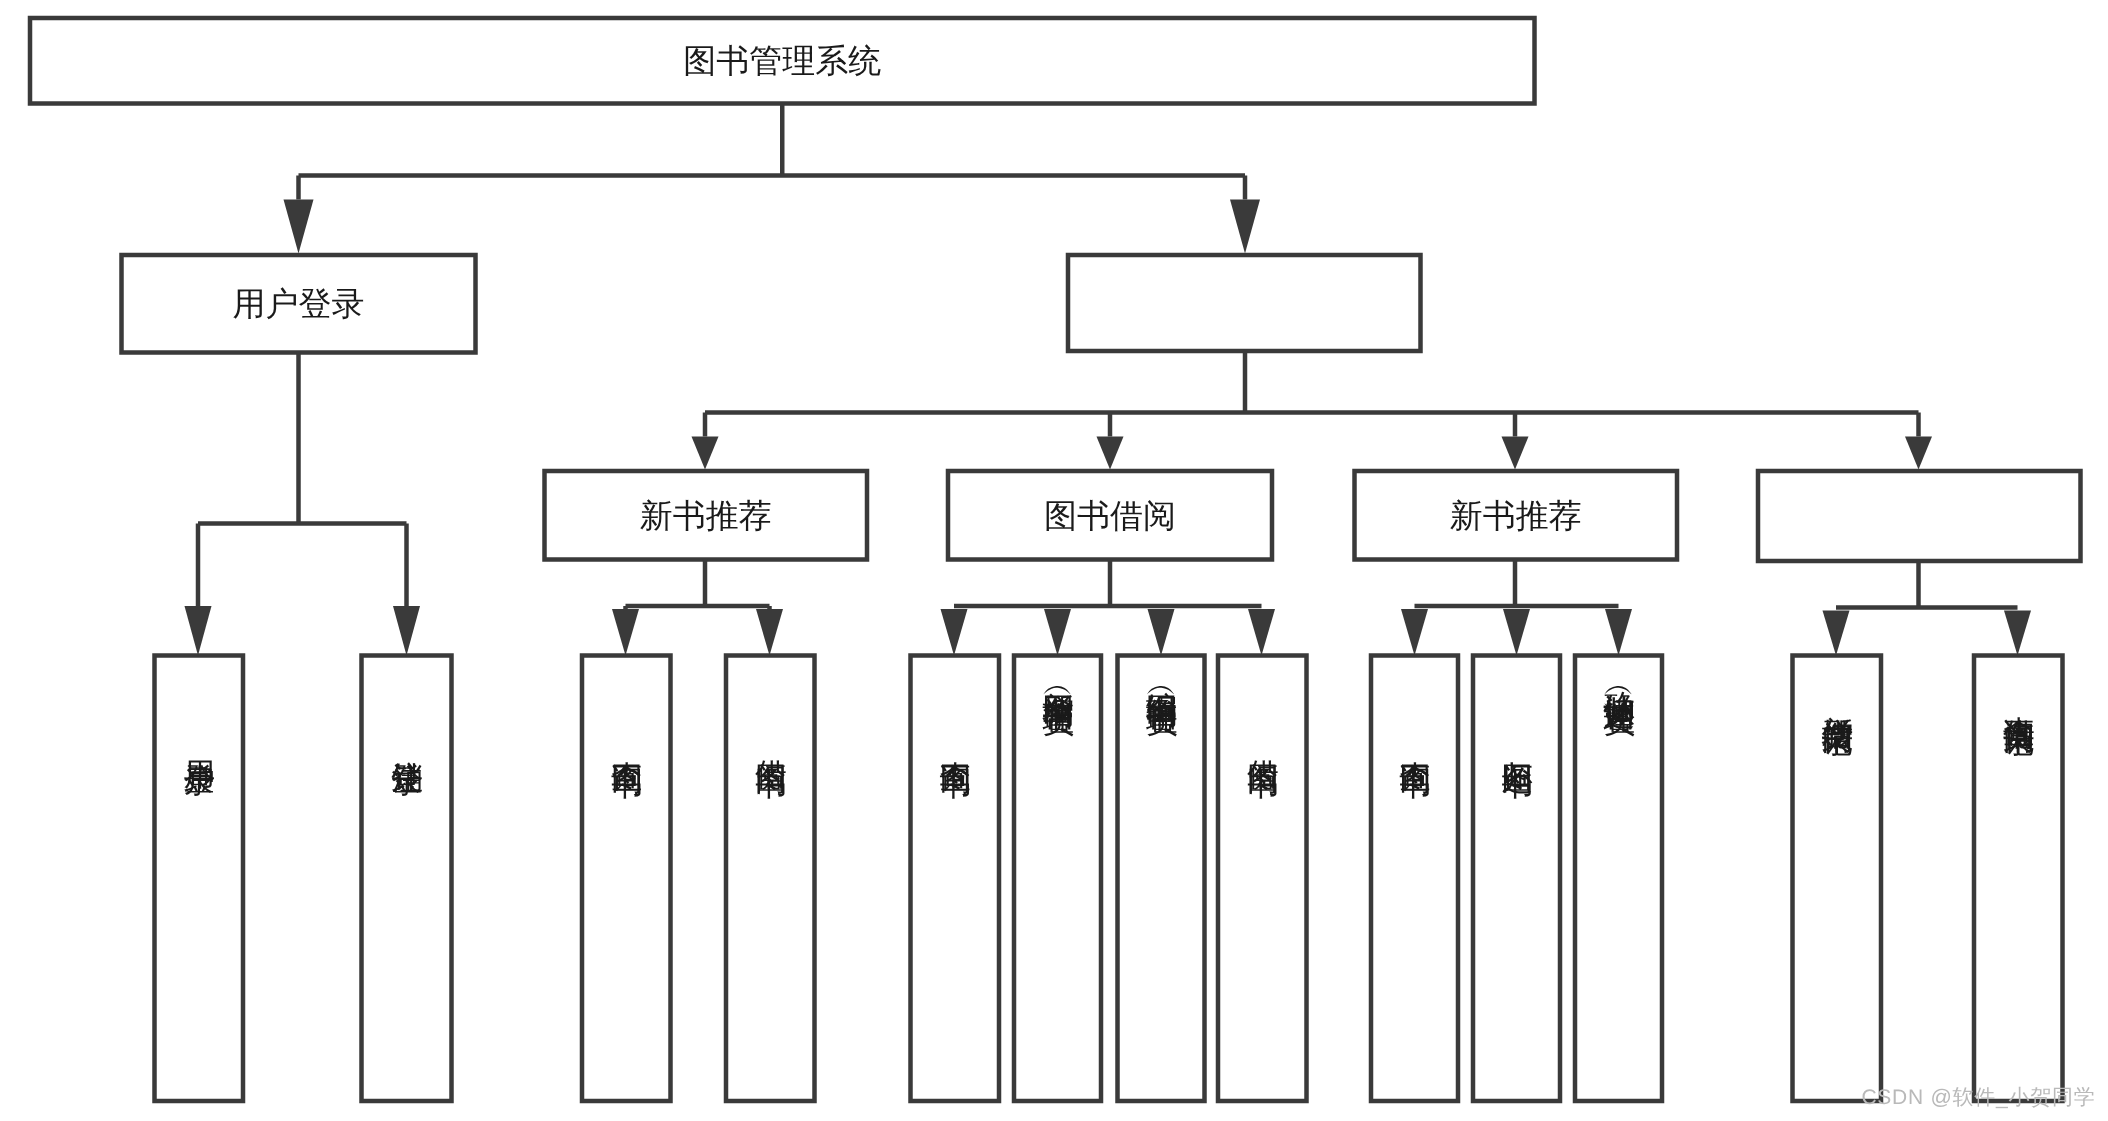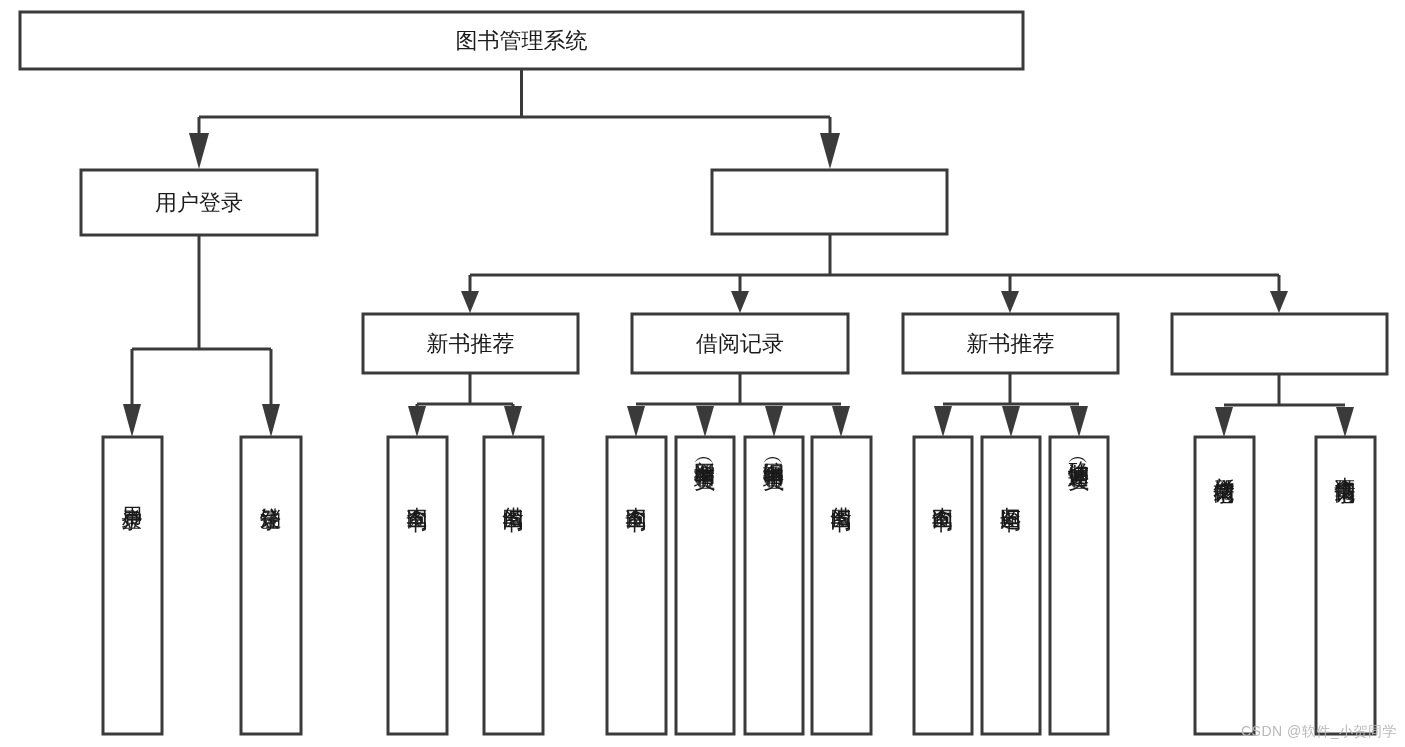--- a/index.html
+++ b/index.html
@@ -170,21 +170,21 @@
   </div>
 
   <div class="hlabel-wrap" style="left:81px; top:170px; width:236px; height:65px;">
     <span class="hlabel-text">用户登录</span>
   </div>
 
   <div class="hlabel-wrap" style="left:363px; top:314px; width:215px; height:59px;">
     <span class="hlabel-text">新书推荐</span>
   </div>
   <div class="hlabel-wrap" style="left:632px; top:314px; width:216px; height:59px;">
-    <span class="hlabel-text">借阅记录</span>
+    <span class="hlabel-text">图书借阅</span>
   </div>
   <div class="hlabel-wrap" style="left:903px; top:314px; width:215px; height:59px;">
     <span class="hlabel-text">新书推荐</span>
   </div>
 
   <div class="vlabel-wrap" style="left:103px; top:490px; width:59px; height:244px;">
     <span class="vlabel-text">用户登录</span>
   </div>
   <div class="vlabel-wrap" style="left:241px; top:490px; width:60px; height:244px;">
     <span class="vlabel-text">注销登录</span>

